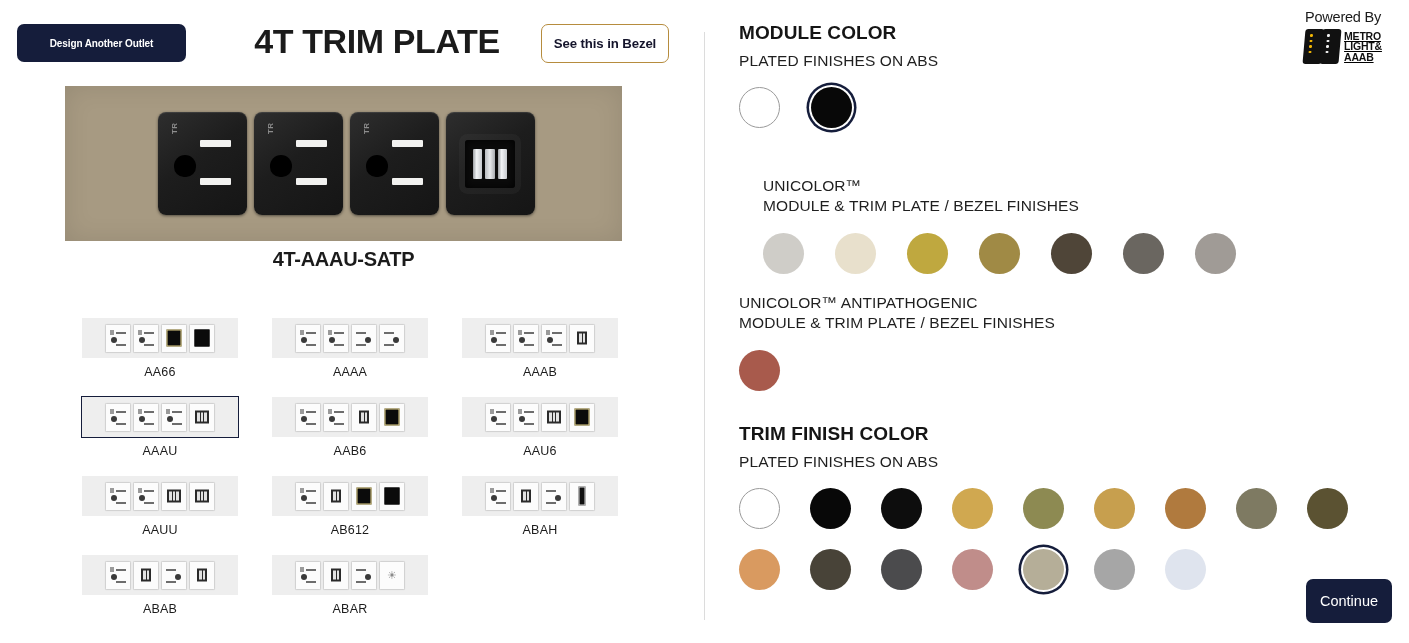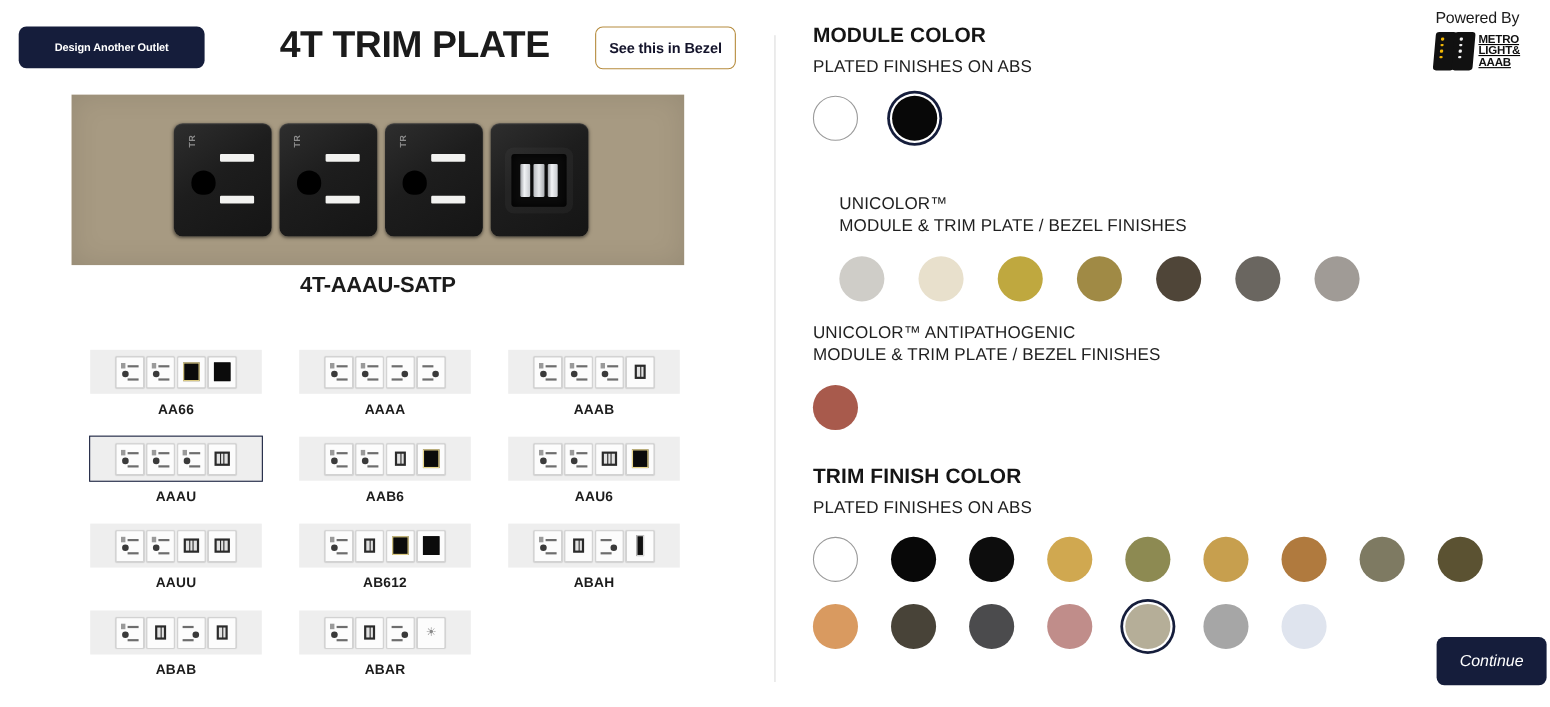--- a/index.html
+++ b/index.html
@@ -200,21 +200,21 @@
     border-radius: 50%;
   }
   .mini .m-sun {
     position: absolute; left: 50%; top: 50%;
     transform: translate(-50%,-50%);
     width: 12px; height: 12px;
     color: #8a8a8a; font-size: 11px; line-height: 12px; text-align: center;
   }
   .option-label {
     margin-top: 7px;
-    font-size: 12.5px; font-weight: 700;
+    font-size: 12.5px; font-weight: 400;
     color: #1c1c1c;
     letter-spacing: 0.2px;
   }
 
   
   #panel-divider {
     position: absolute; left: 704px; top: 32px;
     width: 1px; height: 588px;
     background: #dcdcdc;
   }
@@ -303,30 +303,29 @@
     font-size: 10.5px; font-weight: 800;
     line-height: 10.5px;
     color: #111111;
     letter-spacing: -0.2px;
     text-align: left;
   }
 
   
   #continue-button {
     position: absolute; left: 1306px; top: 579px;
-    width: 100px; height: 44px;
+    width: 86px; height: 44px;
     background: #151d3b;
     color: #ffffff;
     border: none; border-radius: 7px;
     font-family: "Liberation Sans", sans-serif;
     font-size: 14.5px; font-weight: 500;
     cursor: pointer;
     display: flex; align-items: center; justify-content: center;
     padding: 0;
-    font-style: italic;
   }
 </style>
 </head>
 <body>
 
 <div id="app">
 
   <div id="left-panel">
 
     <button id="design-another-outlet-button">Design Another Outlet</button>

